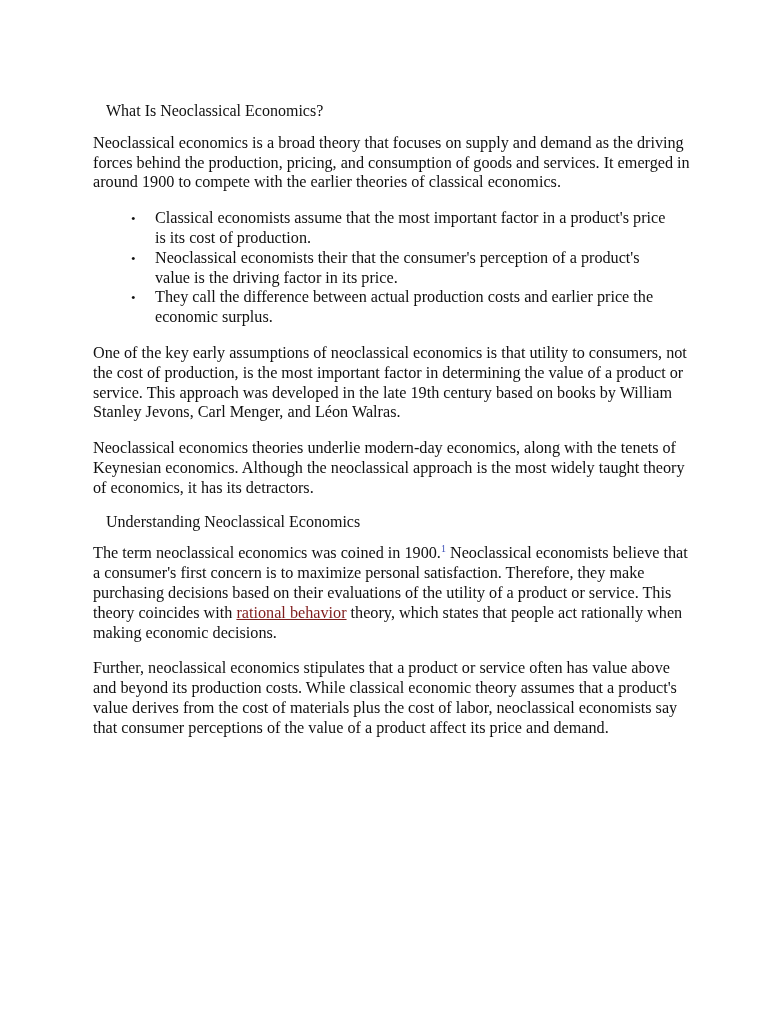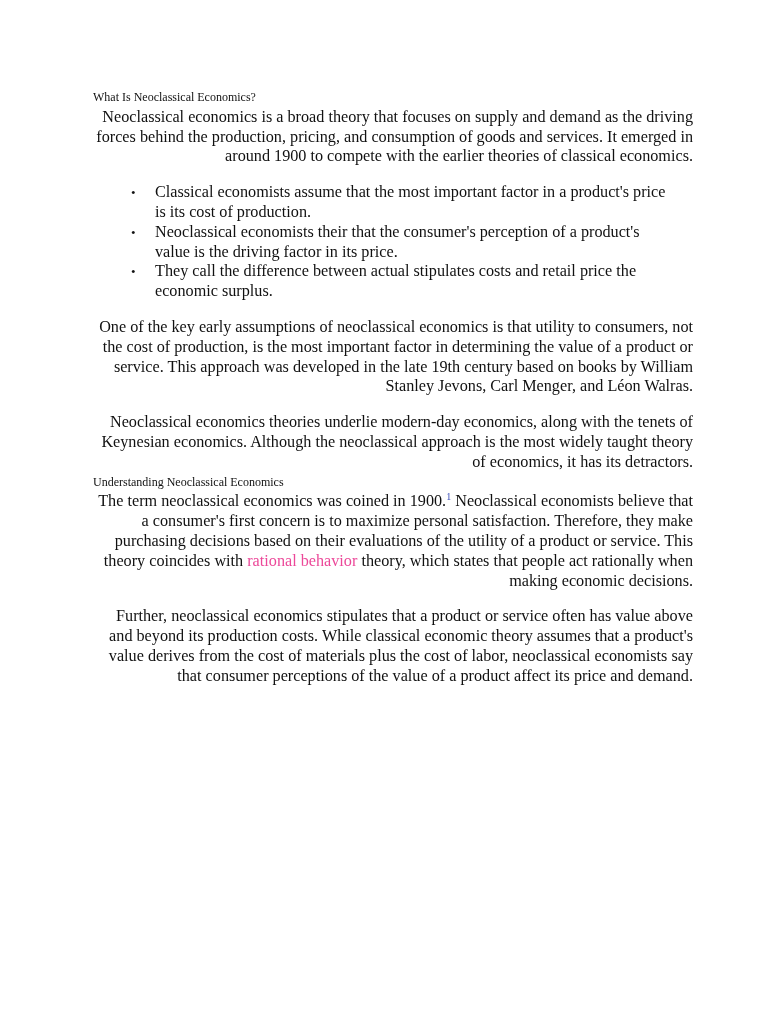--- a/index.html
+++ b/index.html
@@ -5,43 +5,43 @@
     html, body { margin: 0; padding: 0; background: #ffffff; }
     body {
       width: 768px; height: 1024px; position: relative; overflow: hidden;
       font-family: "Liberation Serif", "DejaVu Serif", serif;
       color: #111111;
     }
     .page {
       position: absolute; left: 93px; top: 88px; width: 600px;
       font-size: 16.2px; line-height: 19.8px;
     }
-    p { margin: 0; text-align: right; }
+    p { margin: 0; }
     .gap { margin-top: 16px; }
-    .heading { margin: 0; font-weight: normal; font-size: 12px; }
+    .heading { margin: 13px; font-weight: normal; font-size: 16px; }
     .kt { margin-top: 16px; margin-bottom: 15px; }
     ul { margin: 16px; padding-left: 46px; list-style: none; }
     ul li { position: relative; }
     ul li::before {
       content: "\2022"; position: absolute; left: -24px; top: 0; font-size: 13px;
     }
-    a.link { color: #ec4899; }
+    a.link { color: #7f1d1d; text-decoration: underline; }
     sup.fn { font-size: 10px; color: #3b4fb8; vertical-align: super; line-height: 0; }
   </style>
 </head>
 <body>
 
 <div class="page">
   <h1 class="heading">What Is Neoclassical Economics?</h1>
   <p>Neoclassical economics is a broad theory that focuses on supply and demand as the driving forces behind the production, pricing, and consumption of goods and services. It emerged in around 1900 to compete with the earlier theories of classical economics.</p>
 
   <ul>
     <li>Classical economists assume that the most important factor in a product's price is its cost of production.</li>
     <li>Neoclassical economists their that the consumer's perception of a product's value is the driving factor in its price.</li>
-    <li>They call the difference between actual stipulates costs and retail price the economic surplus.</li>
+    <li>They call the difference between actual production costs and earlier price the economic surplus.</li>
   </ul>
 
   <p>One of the key early assumptions of neoclassical economics is that utility to consumers, not the cost of production, is the most important factor in determining the value of a product or service. This approach was developed in the late 19th century based on books by William Stanley Jevons, Carl Menger, and Léon Walras.</p>
   <p class="gap">Neoclassical economics theories underlie modern-day economics, along with the tenets of Keynesian economics. Although the neoclassical approach is the most widely taught theory of economics, it has its detractors.</p>
 
   <h2 class="heading gap">Understanding Neoclassical Economics</h2>
   <p><span>The term neoclassical economics was coined in 1900.</span><sup class="fn">1</sup><span> Neoclassical economists believe that a consumer's first concern is to maximize personal satisfaction. Therefore, they make purchasing decisions based on their evaluations of the utility of a product or service. This theory coincides with </span><a class="link">rational behavior</a><span> theory, which states that people act rationally when making economic decisions.</span></p>
 
   <p class="gap">Further, neoclassical economics stipulates that a product or service often has value above and beyond its production costs. While classical economic theory assumes that a product's value derives from the cost of materials plus the cost of labor, neoclassical economists say that consumer perceptions of the value of a product affect its price and demand.</p>
 

